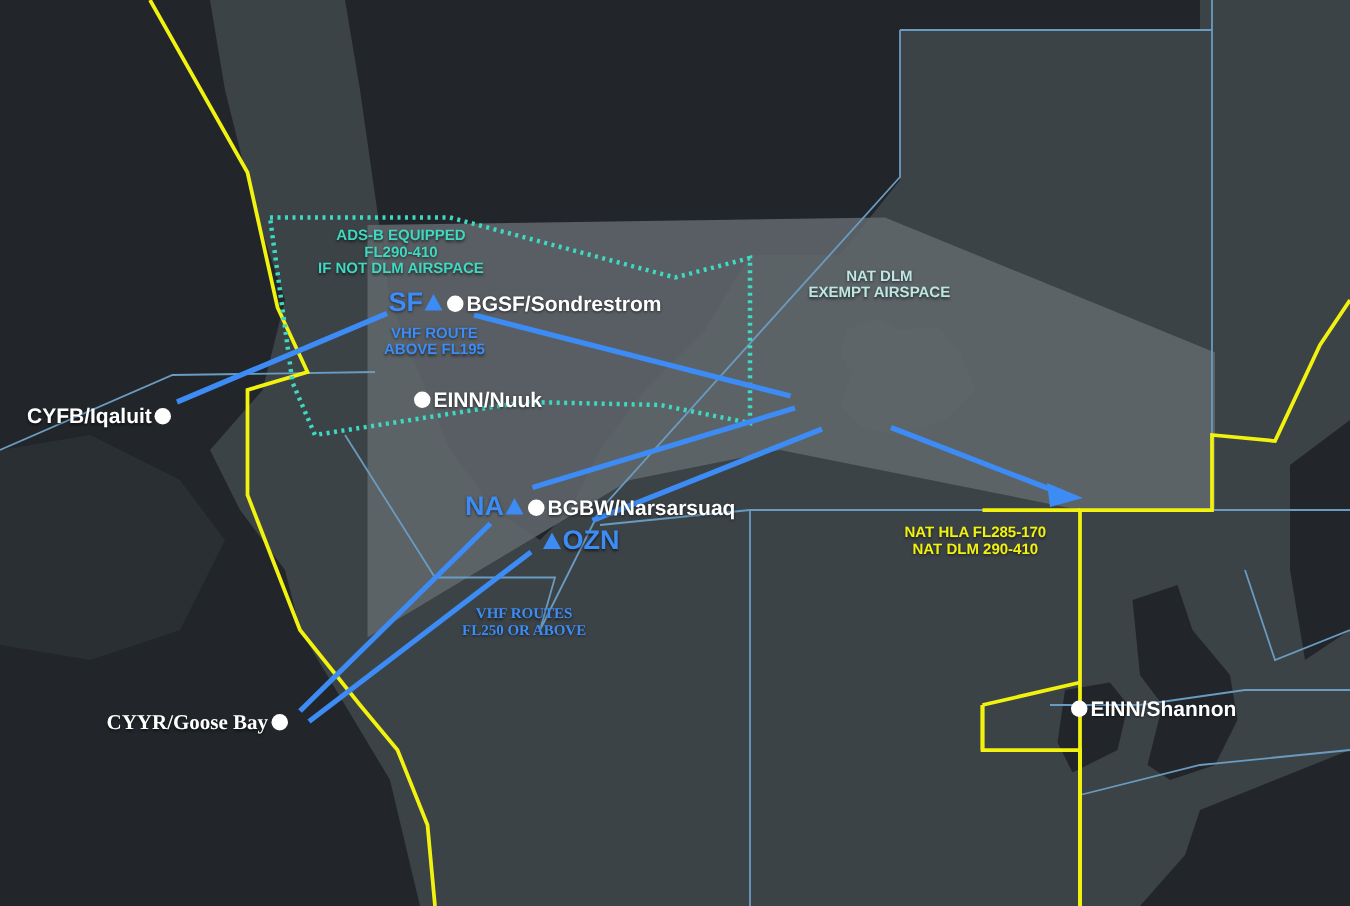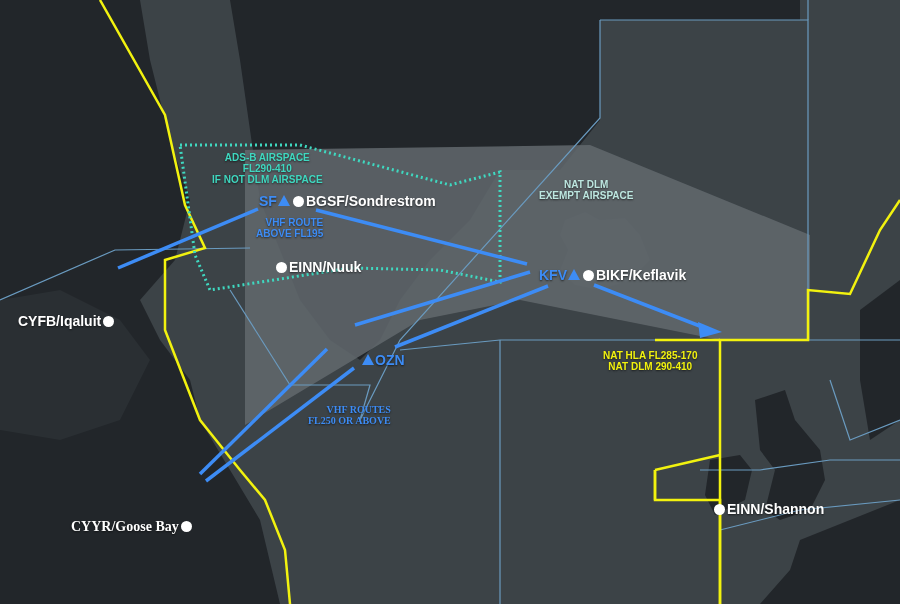--- a/index.html
+++ b/index.html
@@ -1,23 +1,23 @@
 <!DOCTYPE html>
 <html><head>
 <meta charset="utf-8">
 <style>
   html, body { margin:0; padding:0; }
   body { width:900px; height:604px; overflow:hidden; background:#3c4347; font-family:"Liberation Sans", sans-serif; }
   #map { position:relative; width:900px; height:604px; }
   svg.base { position:absolute; left:0; top:0; }
   .lbl { position:absolute; white-space:nowrap; font-weight:bold; text-shadow:0 1px 2px rgba(0,0,0,0.6); line-height:1.1; }
-  .apt { color:#ffffff; font-size:14px;margin-top:44px; }
-  .vor { color:#3d8cf5; font-size:14px; }
+  .apt { color:#ffffff; font-size:14px; }
+  .vor { color:#3d8cf5; font-size:18px; }
   .note-teal { color:#3fd8c0; font-size:10px; text-align:center; }
-  .note-blue { color:#3d8cf5; font-size:10px; text-align:right; }
+  .note-blue { color:#3d8cf5; font-size:10px; text-align:center; }
   .note-yellow { color:#f2f20f; font-size:10px; text-align:center; }
   .dot { display:inline-block; width:11px; height:11px; border-radius:50%; background:#fff; vertical-align:-1px; margin:0 2px; }
   .tri { display:inline-block; width:0; height:0; border-left:6px solid transparent; border-right:6px solid transparent; border-bottom:11px solid #3d8cf5; vertical-align:0px; margin:0 1px; }
 </style>
 </head>
 <body>
 
 <div id="map">
   <svg class="base" width="900" height="604" viewBox="0 0 900 604">
 
@@ -68,21 +68,21 @@
       <line x1="355" y1="325" x2="530" y2="272"></line>
       <line x1="395" y1="347" x2="548" y2="286"></line>
       <line x1="327" y1="349" x2="200" y2="474"></line>
       <line x1="354" y1="368" x2="206" y2="481"></line>
       <line x1="594" y1="285" x2="705" y2="328"></line>
     </g>
     <path d="M698,322 L722,332 L700,338 Z" fill="#3d8cf5"></path>
   </svg>
 
   <div class="lbl note-teal" style="left:212px;top:152px;">
-    <div>ADS-B AIRSPACE</div>
+    <div>ADS-B EQUIPPED</div>
     <div>FL290-410</div>
     <div>IF NOT DLM AIRSPACE</div>
   </div>
   <div class="lbl note-teal" style="left:539px;top:179px;color:#bde7e0;">
     <div>NAT DLM</div>
     <div>EXEMPT AIRSPACE</div>
   </div>
   <div class="lbl note-blue" style="left:256px;top:217px;">
     <div>VHF ROUTE</div>
     <div>ABOVE FL195</div>
@@ -101,29 +101,29 @@
   </div>
 
   <div class="lbl" style="left:259px;top:192px;">
     <span class="vor">SF</span><span class="tri"></span><span class="dot"></span><span class="apt">BGSF/Sondrestrom</span>
   </div>
 
   <div class="lbl" style="left:274px;top:258px;">
     <span class="dot"></span><span class="apt">EINN/Nuuk</span>
   </div>
 
+  <div class="lbl" style="left:310px;top:328px;">
+    <span class="vor">NA</span><span class="tri"></span><span class="dot"></span><span class="apt">BGBW/Narsarsuaq</span>
+  </div>
 
   <div class="lbl" style="left:361px;top:351px;">
     <span class="tri"></span><span class="vor">OZN</span>
   </div>
 
-  <div class="lbl" style="left:539px;top:266px;">
-    <span class="vor">KFV</span><span class="tri"></span><span class="dot"></span><span class="apt">BIKF/Keflavik</span>
-  </div>
 
   <div class="lbl apt" style="left:71px;top:475px;font-family:Liberation Serif, serif;">
     <span>CYYR/Goose Bay</span><span class="dot"></span>
   </div>
 
-  <div class="lbl" style="left:712px;top:500px;">
+  <div class="lbl" style="left:712px;top:464px;">
     <span class="dot"></span><span class="apt">EINN/Shannon</span>
   </div>
 </div>
 
 </body></html>

